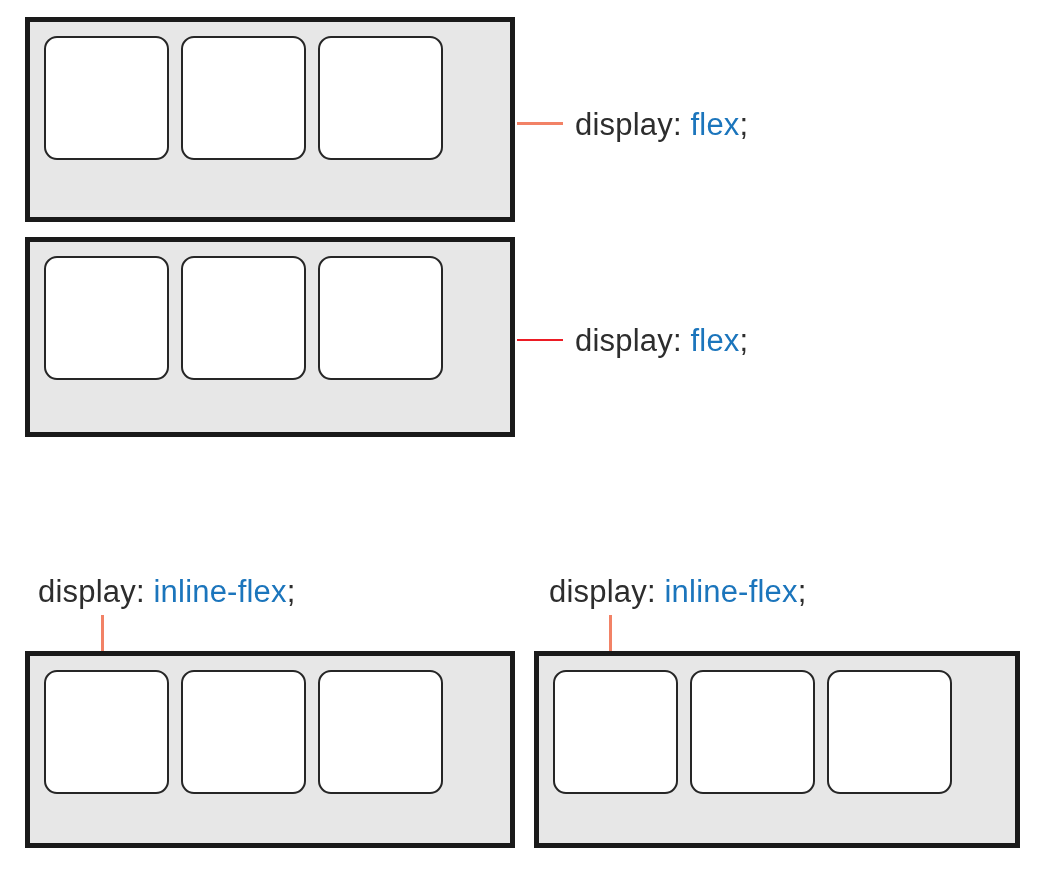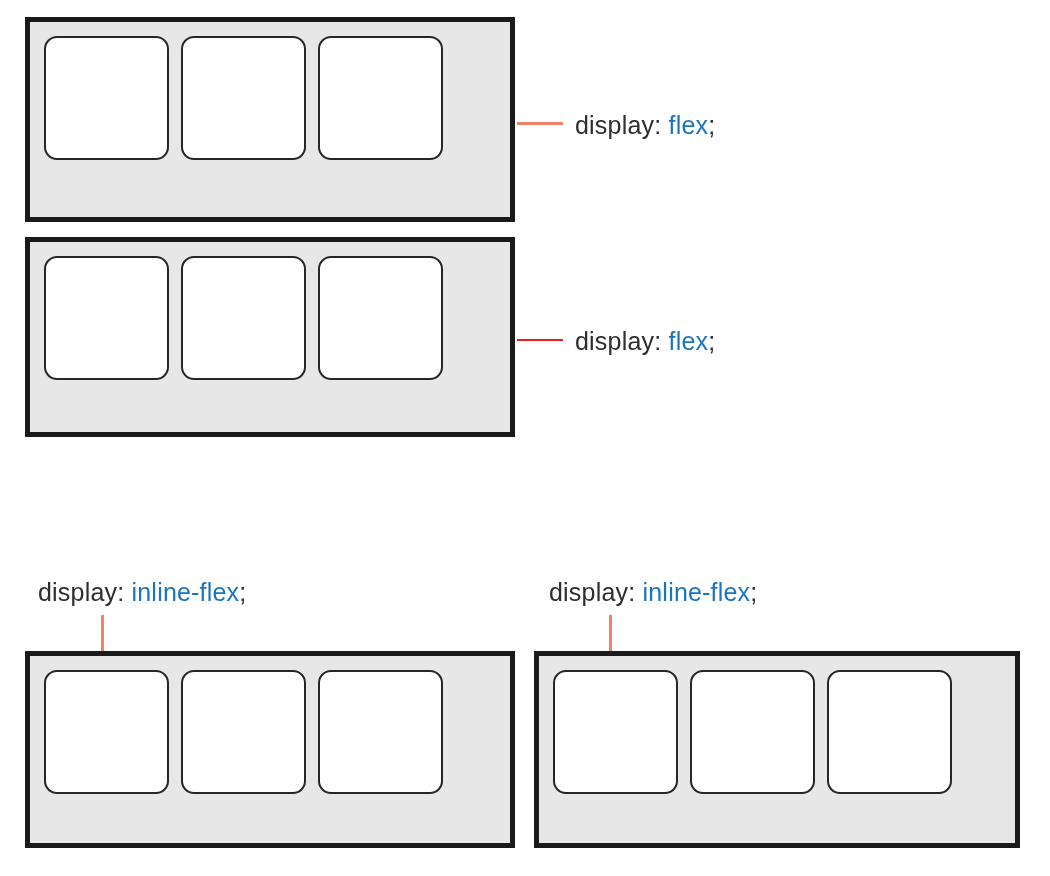--- a/index.html
+++ b/index.html
@@ -45,21 +45,21 @@
     background: var(--connector-red, #ec1b24);
   }
   .connector-v {
     position: absolute;
     width: 3px;
     height: 37px;
     background: var(--connector-salmon, #f28266);
   }
   .code-label {
     position: absolute;
-    font-size: 25px;
+    font-size: 31px;
     line-height: 36px;
     color: var(--text-dark, #2d2d2d);
     white-space: nowrap;
     letter-spacing: 0.2px;
   }
   .code-label .kw {
     color: var(--keyword-blue, #1b75bc);
   }
 </style>
 </head>

